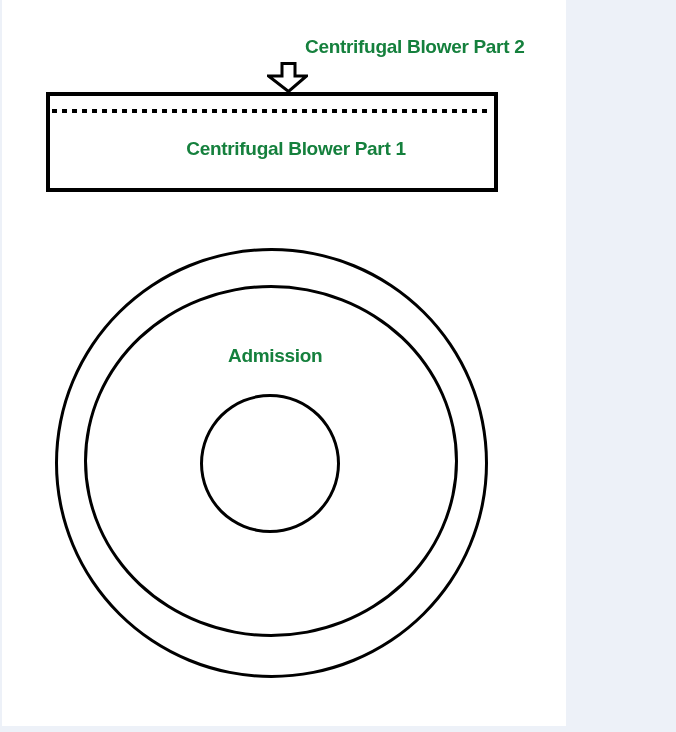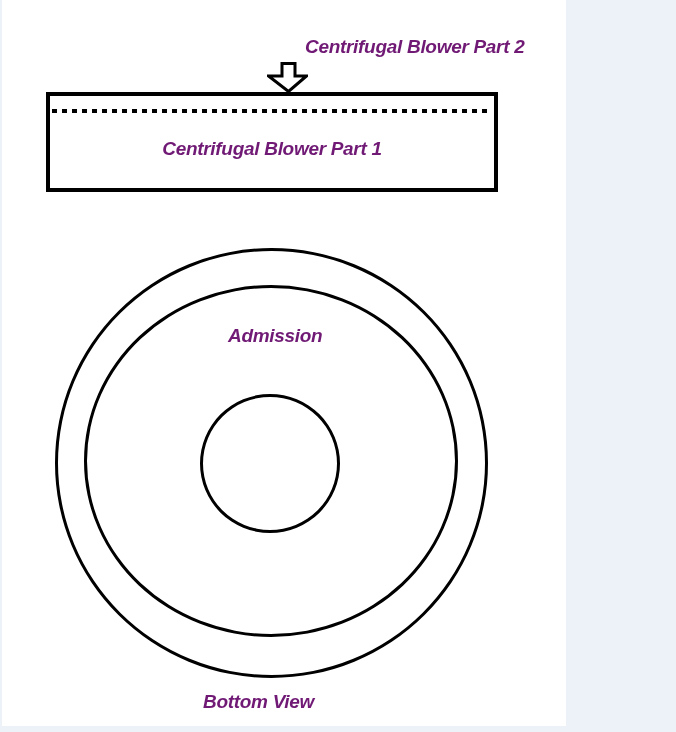--- a/index.html
+++ b/index.html
@@ -22,32 +22,31 @@
     height: 726px;
     background: #ffffff;
   }
   
   #diagram-layer {
     position: absolute;
     inset: 0;
   }
   .diagram-label {
     position: absolute;
-    color: #701a75;
+    color: #15803d;
     font-weight: bold;
     font-size: 19px;
     line-height: 23px;
     letter-spacing: -0.3px;
     white-space: nowrap;
-    font-style: italic;
   }
   #part2-label   { left: 305px; top: 35px;  }
-  #part1-label   { left: 46px;  top: 137px; width: 452px; text-align: center; }
+  #part1-label   { left: 46px;  top: 137px; width: 452px; text-align: center; padding-left: 24px; }
   #face-view-label   { left: 203px; top: 216px; }
-  #admission-label   { left: 228px; top: 324px; }
+  #admission-label   { left: 228px; top: 344px; }
   #bottom-view-label { left: 203px; top: 690px; }
 
   #down-arrow-icon {
     position: absolute;
     left: 267px;
     top: 62px;
     width: 41px;
     height: 31px;
   }
 
@@ -102,16 +101,15 @@
 
     <div id="part1-label" class="diagram-label">Centrifugal Blower Part 1</div>
 
 
     <div id="outer-circle" class="view-circle"></div>
     <div id="middle-circle" class="view-circle"></div>
     <div id="inner-circle" class="view-circle"></div>
 
     <div id="admission-label" class="diagram-label">Admission</div>
 
-    <div id="bottom-view-label" class="diagram-label">Bottom View</div>
 
   </div>
 </div>
 
 </body></html>

